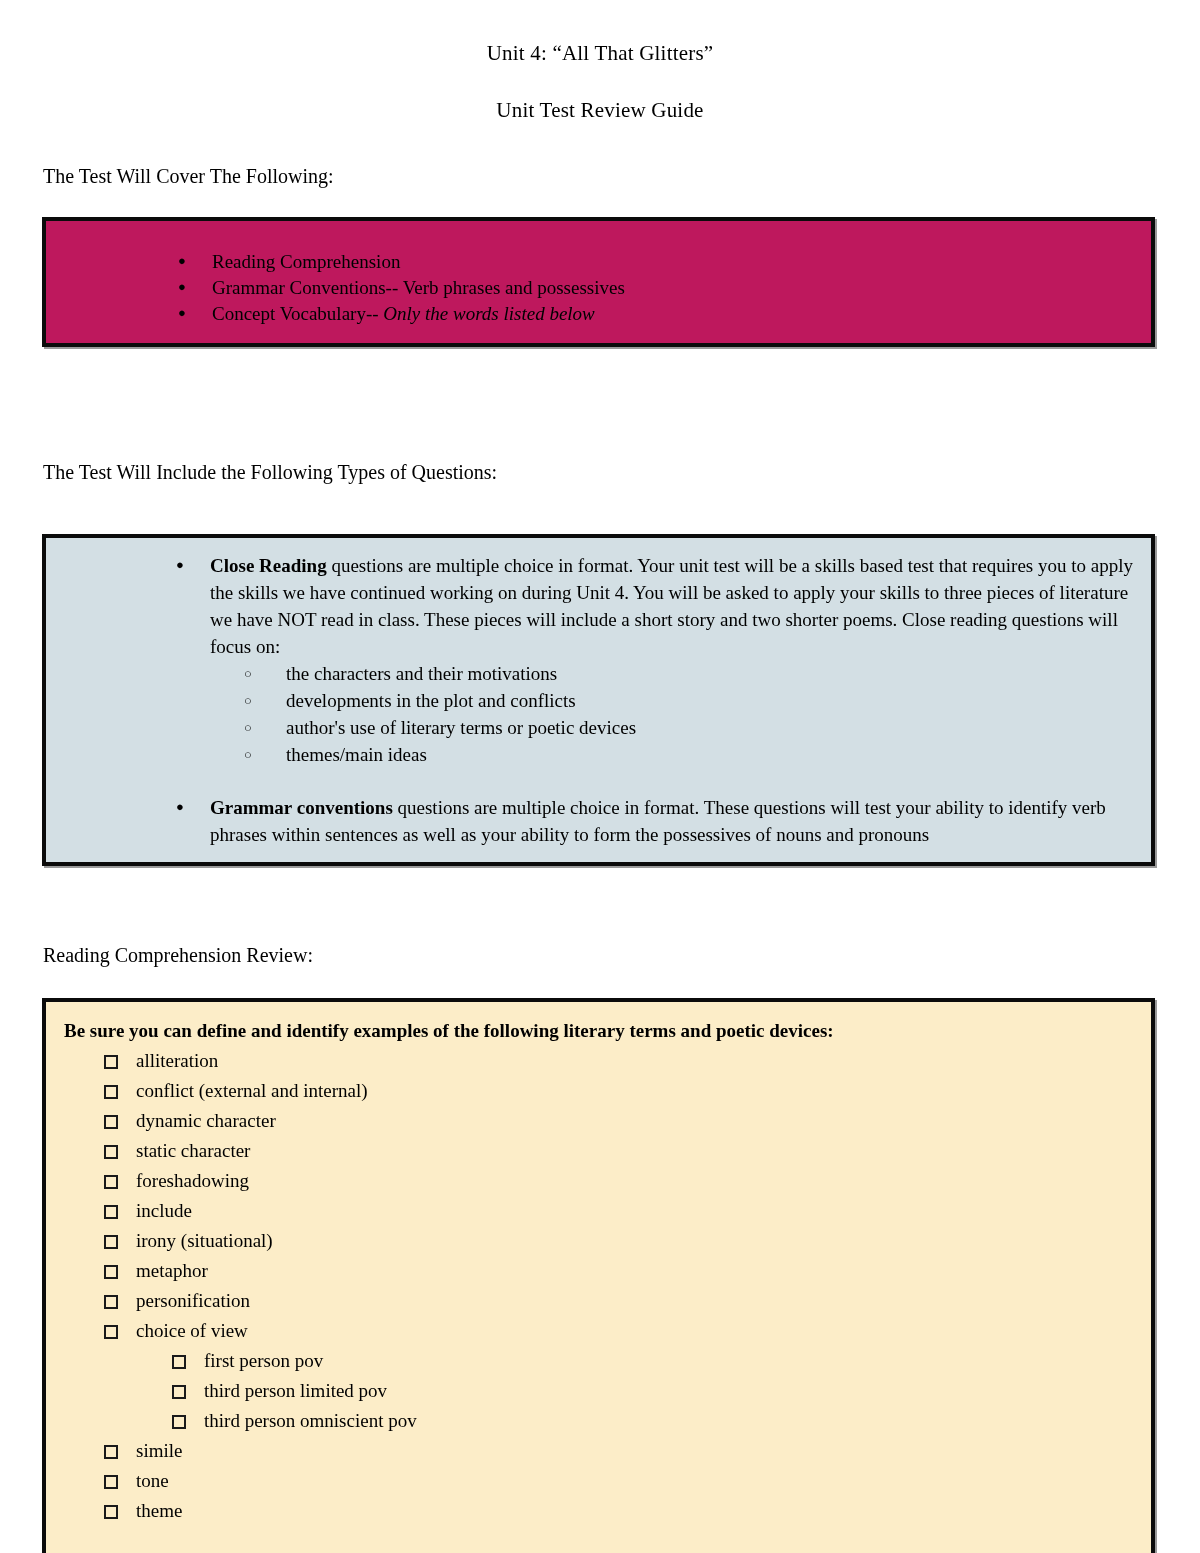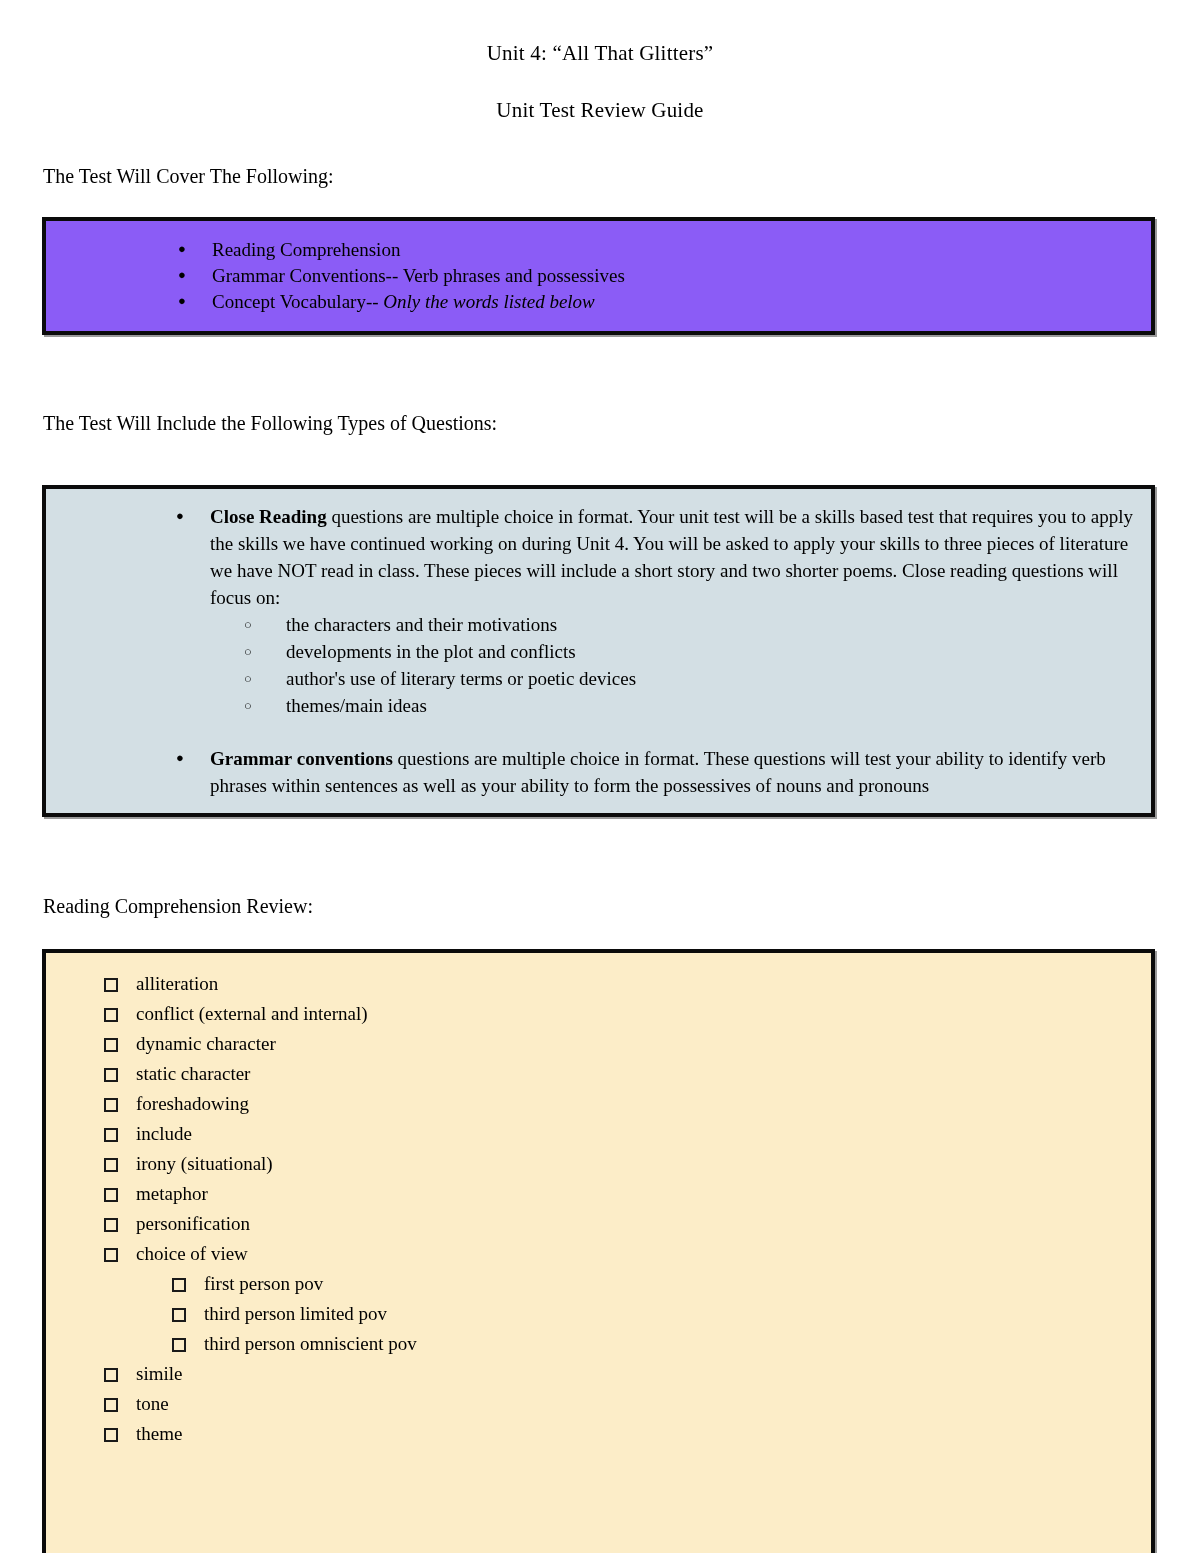--- a/index.html
+++ b/index.html
@@ -42,32 +42,32 @@
   }
 
   
   .section-heading {
     font-size: 20px;
     line-height: 1.0;
     margin: 0;
     padding-left: 43px;
   }
   #heading-cover   { padding-top: 45px; }
-  #heading-types   { padding-top: 78px; }
+  #heading-types   { padding-top: 78px; margin-top: 37px; }
   #heading-review  { padding-top: 79px; }
 
   
   .callout {
     margin-left: 42px;
     margin-right: 45px;
     border: 4px solid #0b0b0b;
     box-shadow: 2px 2px 0 0 #9a9a9a;
     box-sizing: border-box;
   }
-  #box-cover  { margin-top: 31px; background: #8b5cf6; padding: 16px 14px 16px 14px; }
+  #box-cover  { margin-top: 31px; background: #be185d; padding: 28px 14px 16px 14px; }
   #box-types  { margin-top: 52px; background: #d3dfe4; padding: 14px 12px 14px 12px; }
   #box-review { margin-top: 33px; background: #fcedc8; padding: 16px 14px 22px 12px; height: 625px; }
 
   
   ul.round-list {
     list-style: none;
     margin: 0;
     padding: 0;
   }
   ul.round-list > li {
@@ -208,20 +208,21 @@
         <b class="strong">Grammar conventions</b><span> questions are multiple choice in format.  These questions will test your ability to identify verb phrases within sentences as well as your ability to form the possessives of nouns and pronouns</span>
       </li>
 
     </ul>
   </div>
 
   <div class="section-heading" id="heading-review">Reading Comprehension Review:</div>
 
   <div class="callout" id="box-review">
 
+    <div class="review-intro">Be sure you can define and identify examples of the following literary terms and poetic devices:</div>
 
     <ul class="box-list">
       <li>
         <span>alliteration</span>
       </li>
       <li>
         <span>conflict (external and internal)</span>
       </li>
       <li>
         <span>dynamic character</span>

